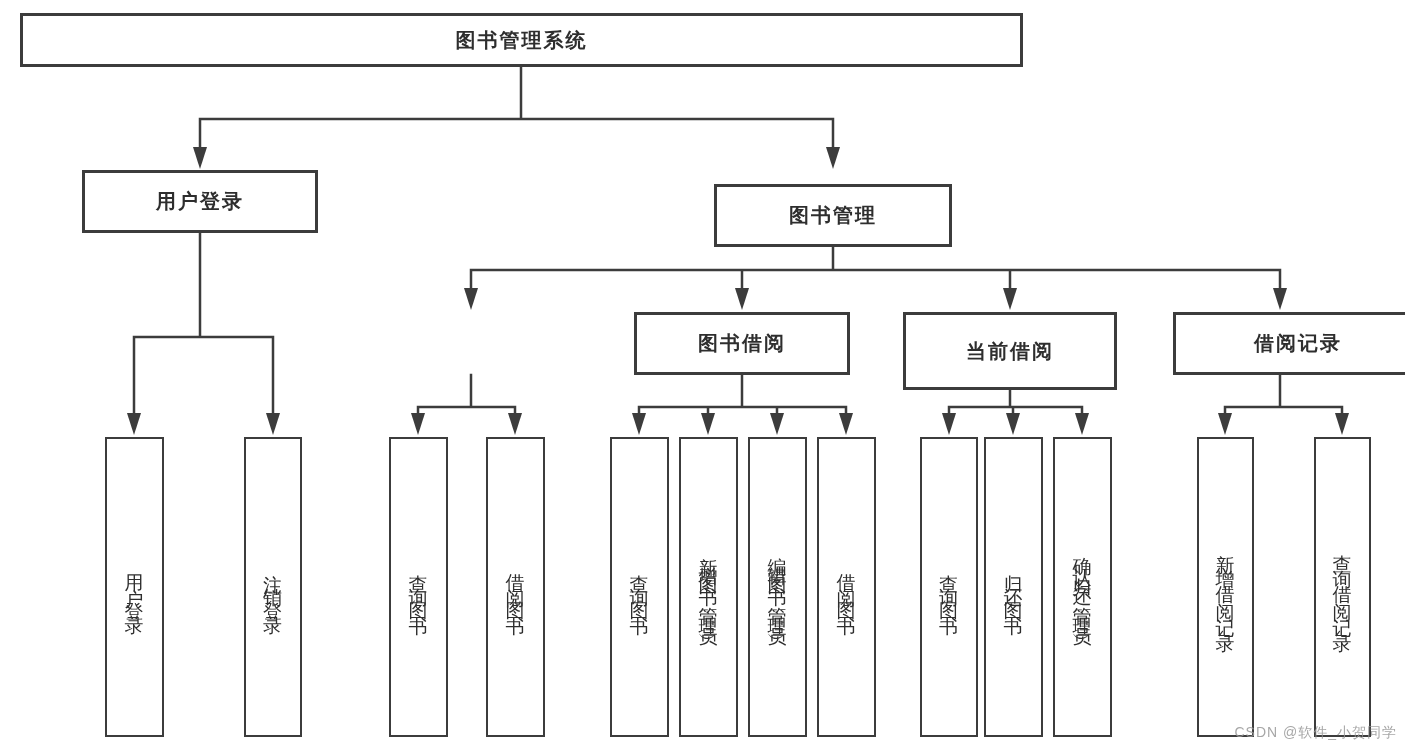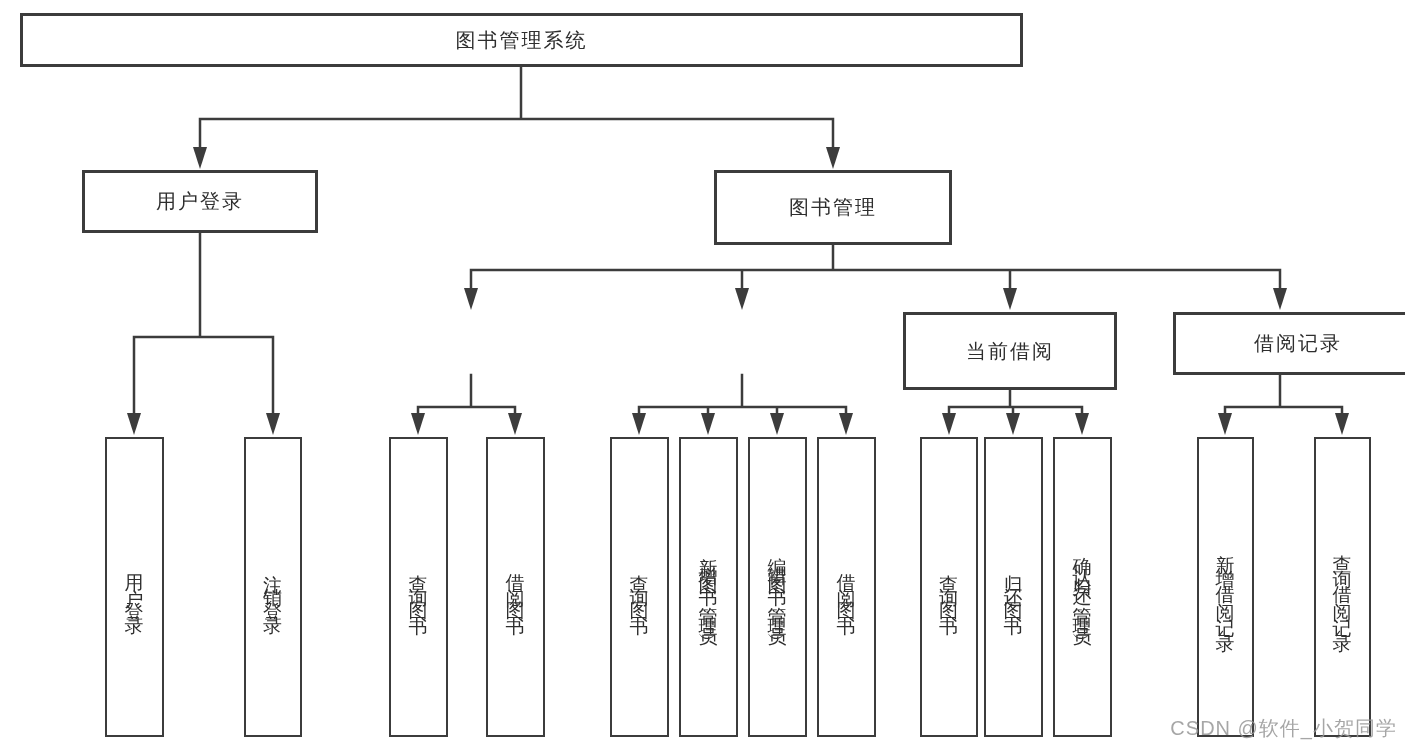--- a/index.html
+++ b/index.html
@@ -4,36 +4,36 @@
 <style>
   html,body{margin:0;padding:0;background:#fff;}
   .stage{
     position:relative;width:1405px;height:747px;background:#ffffff;
     font-family:"Liberation Sans",sans-serif;overflow:hidden;
   }
   .connectors{position:absolute;left:0;top:0;z-index:1;}
   .hnode{
     position:absolute;box-sizing:border-box;background:#fff;
     border:3px solid #3c3c3c;display:flex;align-items:center;justify-content:center;
-    font-size:20px;color:#2e2e2e;letter-spacing:2px;z-index:2;
+    font-size:20px;color:#2e2e2e;letter-spacing:2px;z-index:2;font-weight:bold;
   }
   .vnode{
     position:absolute;box-sizing:border-box;background:#fff;
     border:2.5px solid #3c3c3c;display:flex;align-items:center;justify-content:center;
     z-index:2;
   }
   .vtext{
     writing-mode:vertical-lr;text-orientation:mixed;line-height:1;
     font-size:19px;color:#2e2e2e;letter-spacing:14px;white-space:nowrap;
   }
   .sp-sm{letter-spacing:10px;}
   .sp-lg{letter-spacing:16px;}
   .watermark{
     position:absolute;right:8px;bottom:5px;z-index:3;
-    font-size:20px;color:rgba(150,150,150,0.85);letter-spacing:1px;
+    font-size:14px;color:rgba(150,150,150,0.85);letter-spacing:1px;
   }
 </style>
 </head>
 <body>
 
 <div class="stage">
 
   <svg class="connectors" width="1405" height="747" viewBox="0 0 1405 747">
     <g stroke="#3c3c3c" stroke-width="2.5" fill="none" stroke-linecap="square">
       <path d="M521 67 V119 M200 119 H833 M200 119 V148 M833 119 V148"></path>
@@ -67,24 +67,27 @@
     </g>
   </svg>
 
   <div class="hnode" style="left:20px;top:13px;width:1003px;height:54px">
     <span>图书管理系统</span>
   </div>
 
   <div class="hnode" style="left:82px;top:170px;width:236px;height:63px">
     <span>用户登录</span>
   </div>
-  <div class="hnode" style="left:714px;top:170px;width:238px;height:75px">
+  <div class="hnode" style="left:714px;top:184px;width:238px;height:63px">
     <span>图书管理</span>
   </div>
 
+  <div class="hnode" style="left:634px;top:312px;width:216px;height:63px">
+    <span>图书借阅</span>
+  </div>
   <div class="hnode" style="left:903px;top:312px;width:214px;height:78px">
     <span>当前借阅</span>
   </div>
   <div class="hnode" style="left:1173px;top:312px;width:250px;height:63px">
     <span>借阅记录</span>
   </div>
 
   <div class="vnode" style="left:105px;top:437px;width:59px;height:300px">
     <span class="vtext">用户登录</span>
   </div>

